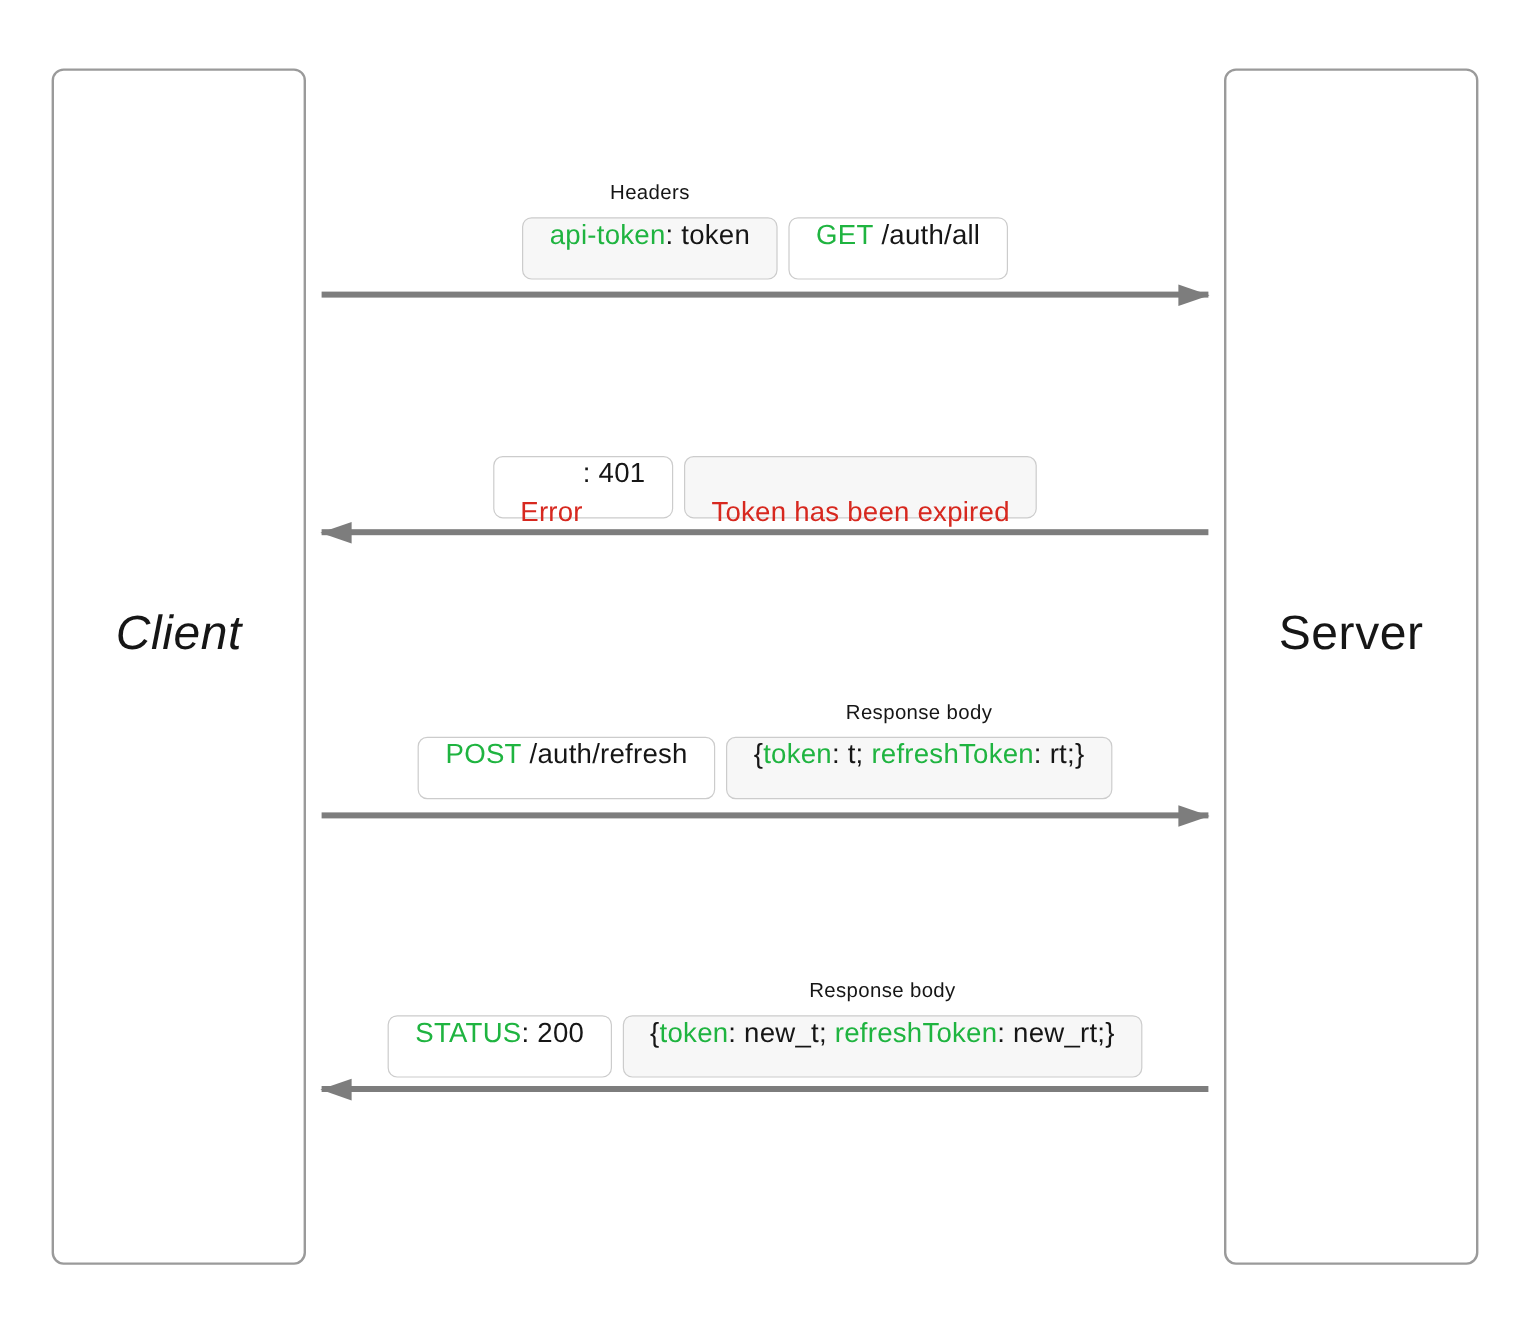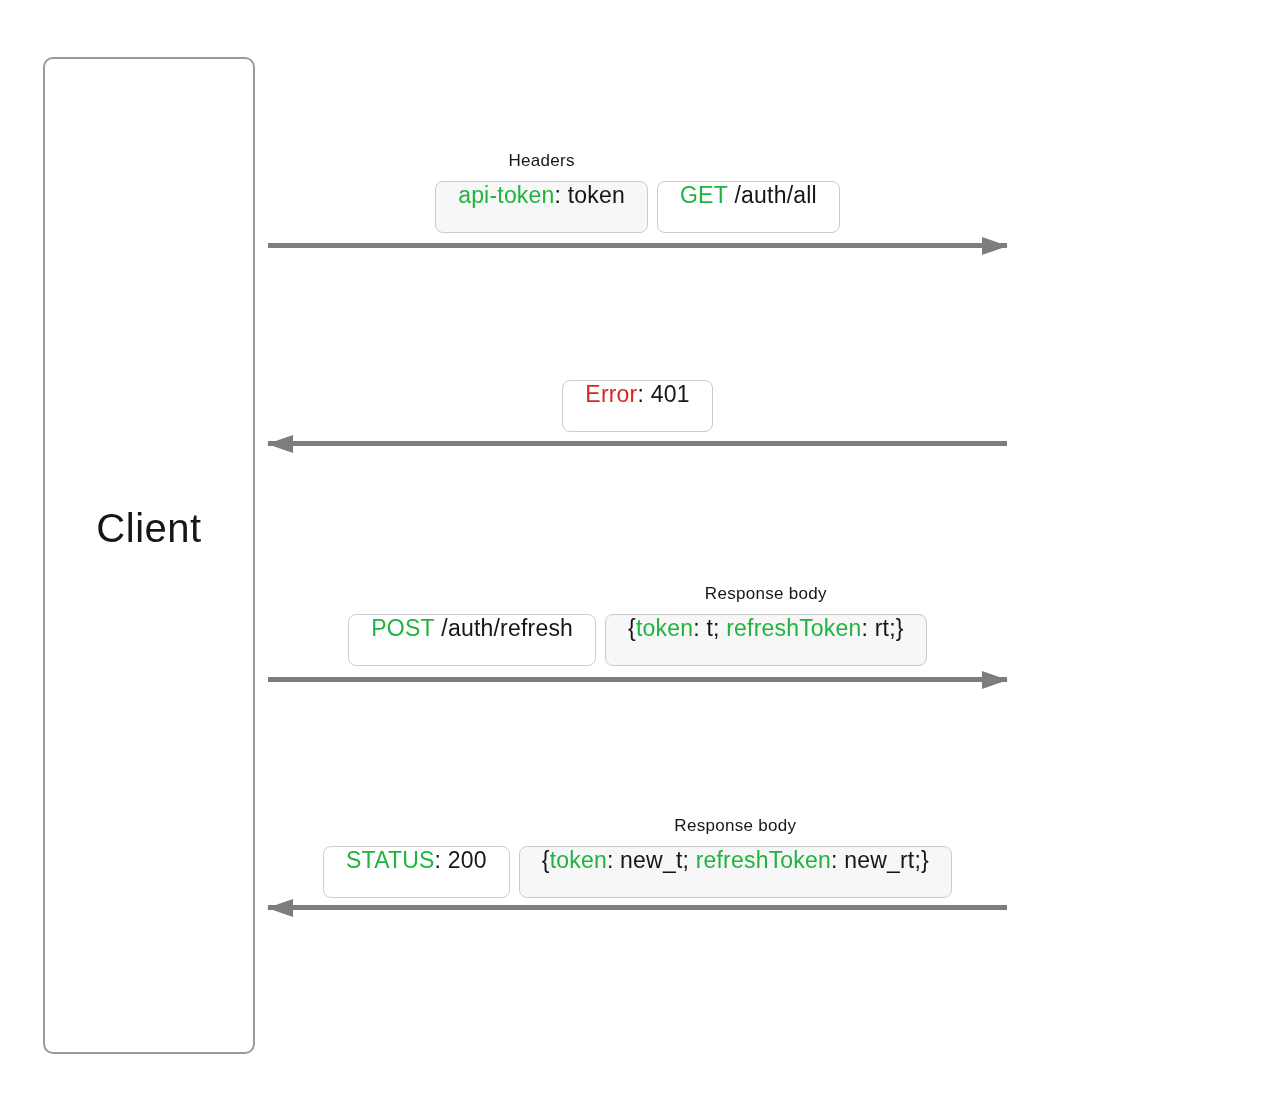--- a/index.html
+++ b/index.html
@@ -22,21 +22,21 @@
     width: 212px;
     height: 997px;
     border: 2px solid var(--actor_border, #9a9a9a);
     border-radius: 10px;
     background: #ffffff;
     display: flex;
     align-items: center;
     justify-content: center;
     box-sizing: border-box;
   }
-  .actor.left  { left: 43px; }
+  .actor.left  { left: 43px; font-style: italic; }
   .actor.right { left: 1020px; }
   .actor-label {
     font-size: 40px;
     font-weight: 400;
     position: relative;
     top: -27px;
     letter-spacing: 0.5px;
   }
   .msg {
     position: absolute;
@@ -69,21 +69,21 @@
     border: 1.5px solid var(--chip_border, #cccccc);
     border-radius: 8px;
     font-size: 23px;
     letter-spacing: 0.2px;
     white-space: pre;
     background: #ffffff;
   }
   .chip.gray { background: var(--chip_fill_gray, #f7f7f7); }
   .seg       { color: var(--text, #161616); }
   .seg.green { color: var(--green, #1fb440); }
-  .seg.red   { color: var(--red, #d7281f); }
+  .seg.red   { color: var(--red, #d7281f); margin-top: 32px; }
   .arrow {
     position: absolute;
     left: 268px;
     width: 739px;
     height: 5px;
     background: var(--arrow, #7d7d7d);
   }
   .arrow::after {
     content: "";
     position: absolute;
@@ -105,35 +105,41 @@
 </style>
 </head>
 <body>
 
 <div class="canvas">
 
   <div class="actor left">
     <span class="actor-label">Client</span>
   </div>
 
+  <div class="actor right">
+    <span class="actor-label">Server</span>
+  </div>
 
   <div class="msg" style="top:181px">
     <div class="chip-col">
       <div class="chip-label">Headers</div>
       <div class="chip gray"><span class="seg green">api-token</span><span class="seg">: token</span></div>
     </div>
     <div class="chip-col">
       <div class="chip white"><span class="seg green">GET</span><span class="seg"> /auth/all</span></div>
     </div>
   </div>
   <div class="arrow dir-right" style="top:243px"></div>
 
   <div class="msg" style="top:380px">
     <div class="chip-col">
       <div class="chip white"><span class="seg red">Error</span><span class="seg">: 401</span></div>
+    </div>
+    <div class="chip-col">
+      <div class="chip gray"><span class="seg red">Token has been expired</span></div>
     </div>
   </div>
   <div class="arrow dir-left" style="top:441px"></div>
 
   <div class="msg" style="top:614px">
     <div class="chip-col">
       <div class="chip white"><span class="seg green">POST</span><span class="seg"> /auth/refresh</span></div>
     </div>
     <div class="chip-col">
       <div class="chip-label">Response body</div>

